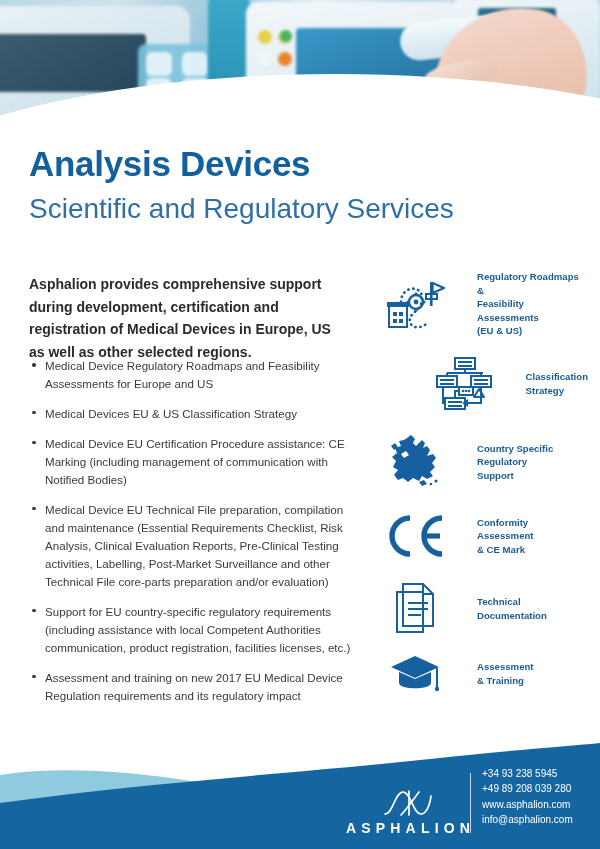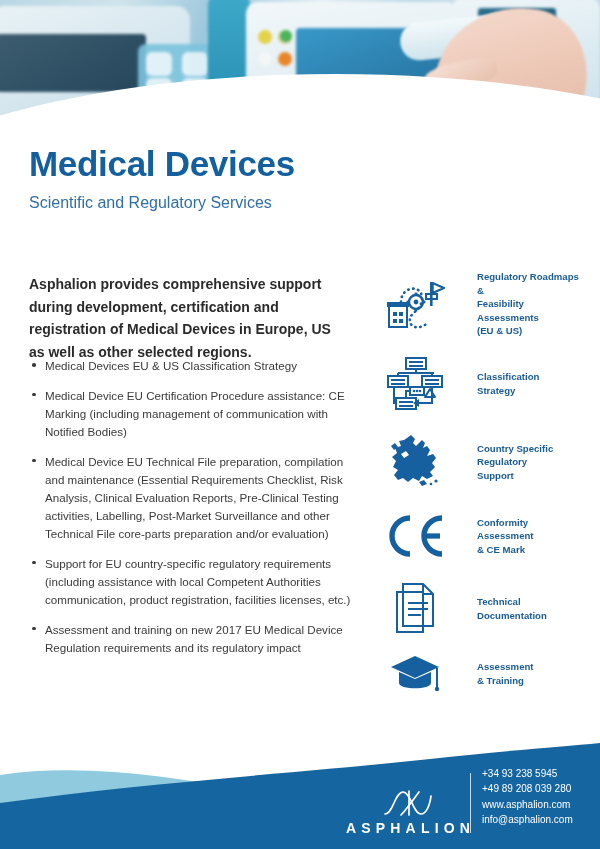--- a/index.html
+++ b/index.html
@@ -38,21 +38,21 @@
     background:linear-gradient(155deg,#f6ddd2 0%,#eec9b8 45%,#dfb49f 100%);
     border-radius:60% 40% 46% 54% / 56% 48% 52% 44%;filter:blur(1.2px);transform:rotate(10deg);}
   .finger{position:absolute;background:linear-gradient(160deg,#f7e2d8,#e5bda9);border-radius:40%;filter:blur(1px);}
   
   .hero-cut{position:absolute;left:-170px;top:74px;width:1010px;height:330px;background:#fff;border-radius:50%;}
   .hero-cut2{position:absolute;left:-60px;top:120px;width:760px;height:120px;background:#fff;}
 
   
   .title-wrap{position:absolute;left:29px;top:146px;}
   .title{font-size:35px;font-weight:bold;color:#14609E;letter-spacing:-.3px;line-height:1;margin:0;}
-  .subtitle{font-size:16px;color:#2F6FA8;line-height:1;margin:14px 0 0 0;font-weight:400;}
+  .subtitle{font-size:28px;color:#2F6FA8;line-height:1;margin:14px 0 0 0;font-weight:400;}
 
   
   .lead{position:absolute;left:29px;top:259px;width:318px;
     font-size:14px;font-weight:bold;color:#2b2b2b;line-height:1.62;}
   .bullets{position:absolute;left:29px;top:357px;width:330px;margin:0;padding:0;list-style:none;}
   .bullets li{position:relative;padding-left:16px;margin-bottom:12px;
     font-size:11.6px;color:#3a3a3a;line-height:1.55;}
   .bullets li:before{content:"";position:absolute;left:3px;top:6px;
     width:3.5px;height:3.5px;border-radius:50%;background:#3a3a3a;}
 
@@ -109,27 +109,28 @@
       <div class="syringe"></div>
       <div class="hand"></div>
       <div class="finger" style="left:424px;top:62px;width:74px;height:26px;transform:rotate(-12deg);"></div>
       <div class="finger" style="left:430px;top:90px;width:64px;height:22px;transform:rotate(-6deg);"></div>
     </div>
     <div class="hero-cut"></div>
     <div class="hero-cut2"></div>
   </div>
 
   <div class="title-wrap">
-    <h1 class="title">Medical Devices</h1>
+    <h1 class="title">Analysis Devices</h1>
     <h2 class="subtitle">Scientific and Regulatory Services</h2>
   </div>
 
   <p class="lead">Asphalion provides comprehensive support during development, certification and registration of Medical Devices in Europe, US as well as other selected regions.</p>
 
   <ul class="bullets" id="bullet-list">
+      <li>Medical Device Regulatory Roadmaps and Feasibility Assessments for Europe and US</li>
       <li>Medical Devices EU &amp; US Classification Strategy</li>
       <li>Medical Device EU Certification Procedure assistance: CE Marking (including management of communication with Notified Bodies)</li>
       <li>Medical Device EU Technical File preparation, compilation and maintenance (Essential Requirements Checklist, Risk Analysis, Clinical Evaluation Reports, Pre-Clinical Testing activities, Labelling, Post-Market Surveillance and other Technical File core-parts preparation and/or evaluation)</li>
       <li>Support for EU country-specific regulatory requirements (including assistance with local Competent Authorities communication, product registration, facilities licenses, etc.)</li>
       <li>Assessment and training on new 2017 EU Medical Device Regulation requirements and its regulatory impact</li>
     </ul>
 
   <div class="services" id="services-col">
       <div class="srv" style="margin-bottom: 18px;">
         <div class="srv-icon">
@@ -153,21 +154,21 @@
         <path d="M46.6,7 L58,12 L46.6,17 Z" fill="none" stroke="#17609F" stroke-width="2.2" stroke-linejoin="round"></path>
         <rect x="40" y="18" width="11" height="5" fill="none" stroke="#17609F" stroke-width="2"></rect>
       </svg>
         </div>
         <div class="srv-label">
           <div>Regulatory Roadmaps &amp;</div>
           <div>Feasibility Assessments</div>
           <div>(EU &amp; US)</div>
         </div>
       </div>
-      <div class="srv" style="margin-bottom: 22px;">
+      <div class="srv" style="margin-bottom: 22px; justify-content: flex-end;">
         <div class="srv-icon">
           <svg class="ico" width="60" height="56" viewBox="0 0 60 56">
         <g fill="none" stroke="#17609F" stroke-width="2">
           <rect x="20" y="2" width="20" height="11"></rect>
           <rect x="2" y="20" width="20" height="11"></rect>
           <rect x="36" y="20" width="20" height="11"></rect>
           <rect x="10" y="42" width="20" height="11"></rect>
           <rect x="24" y="31" width="14" height="8"></rect>
           <path d="M30,13 L30,17 M12,17 L12,20 M46,17 L46,20 M12,17 L48,17"></path>
           <path d="M8,31 L8,47 L10,47"></path>

